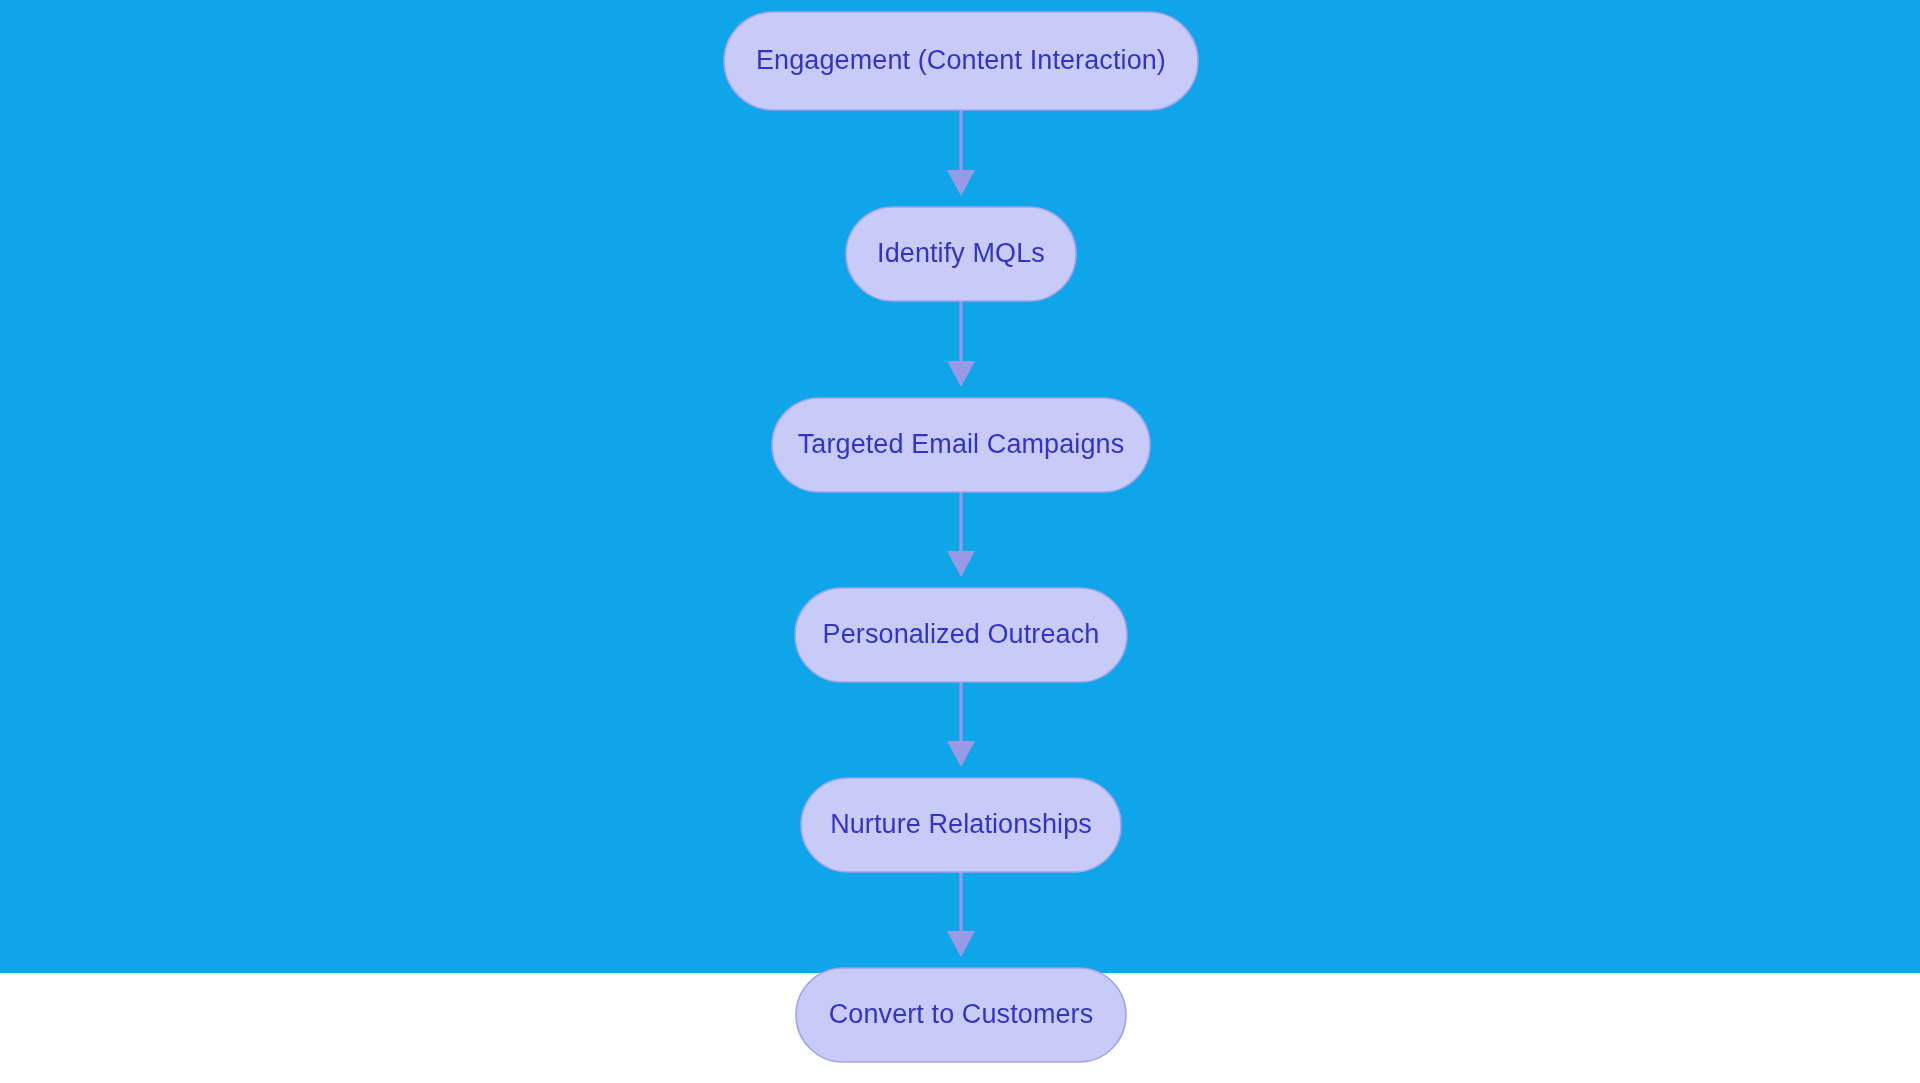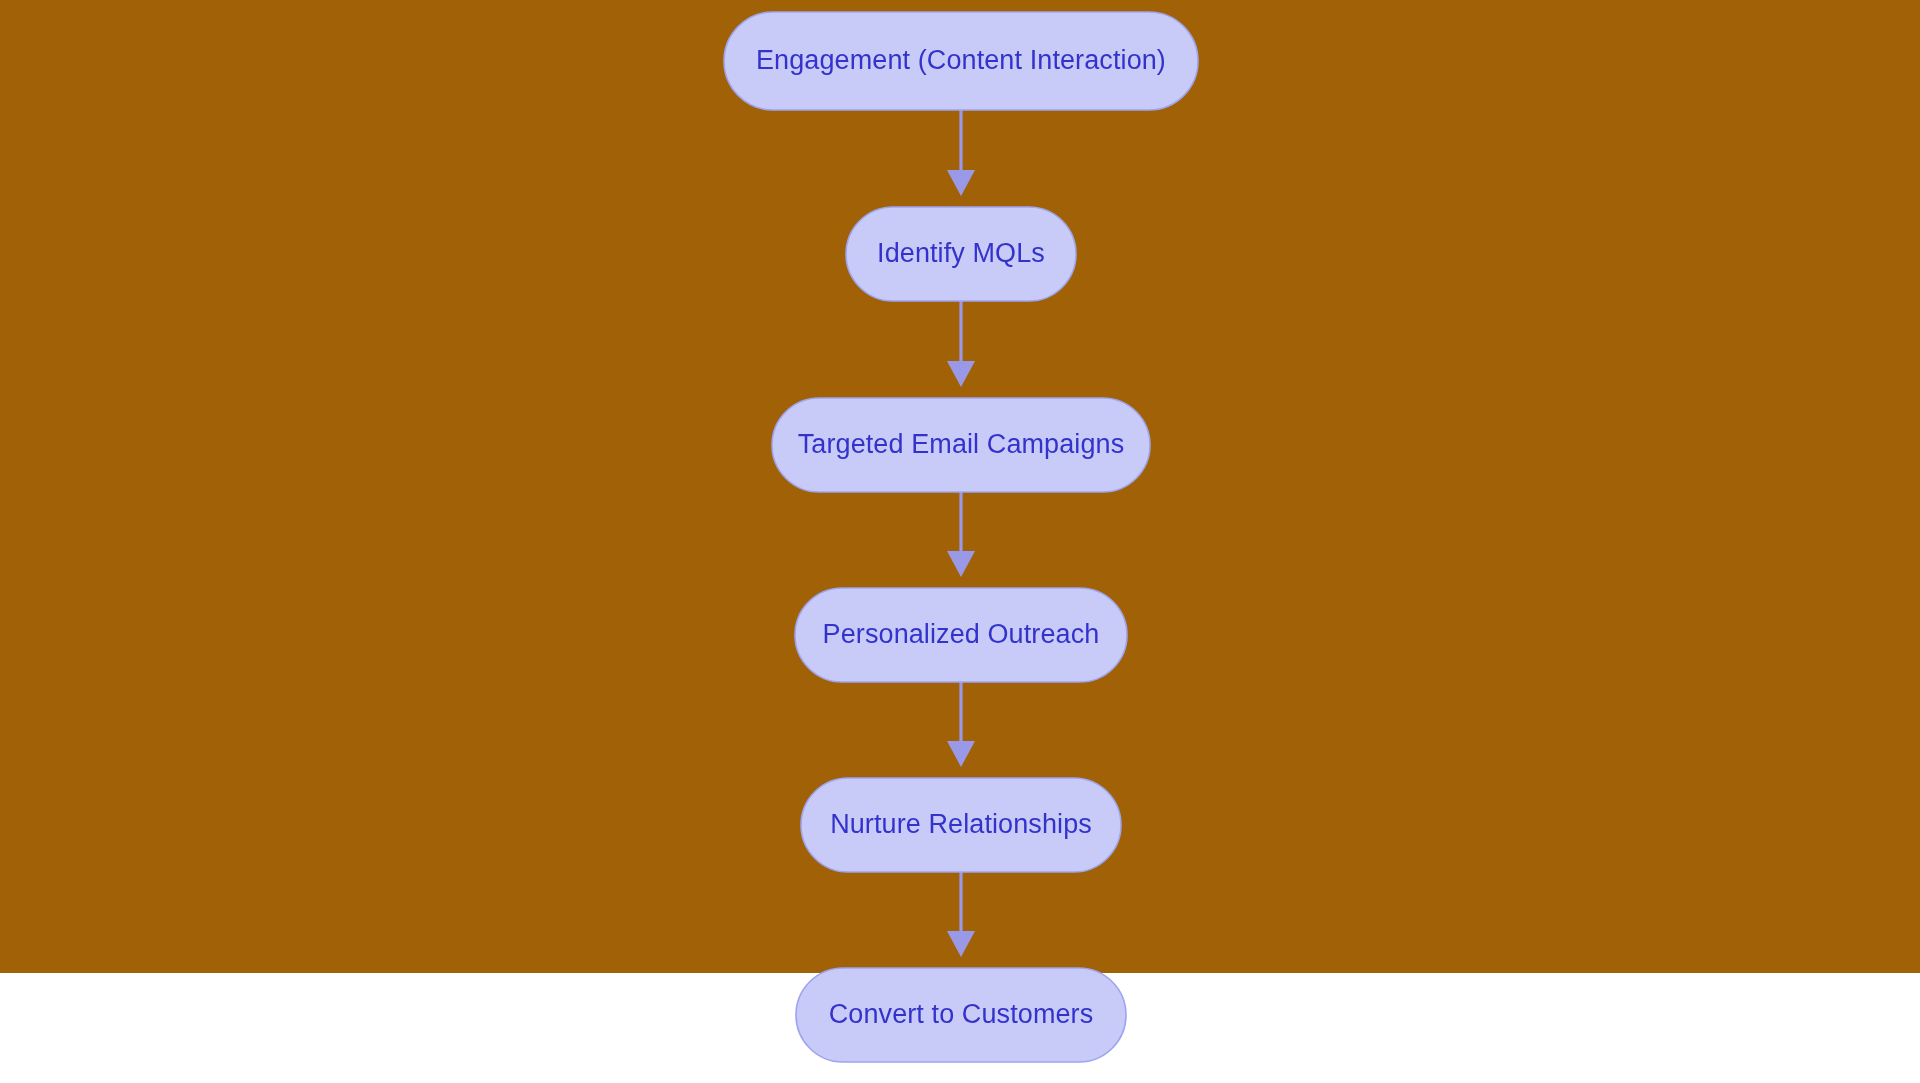--- a/index.html
+++ b/index.html
@@ -11,21 +11,21 @@
   body {
     width: 1920px;
     height: 1083px;
     overflow: hidden;
     font-family: "Liberation Sans", sans-serif;
   }
   #flow-root {
     position: relative;
     width: 1920px;
     height: 973px;
-    background: #a16207;
+    background: #0ea5e9;
   }
   #flow-svg {
     position: absolute;
     left: 0;
     top: 0;
     width: 1920px;
     height: 1083px;
     display: block;
   }
   .node-shape {

